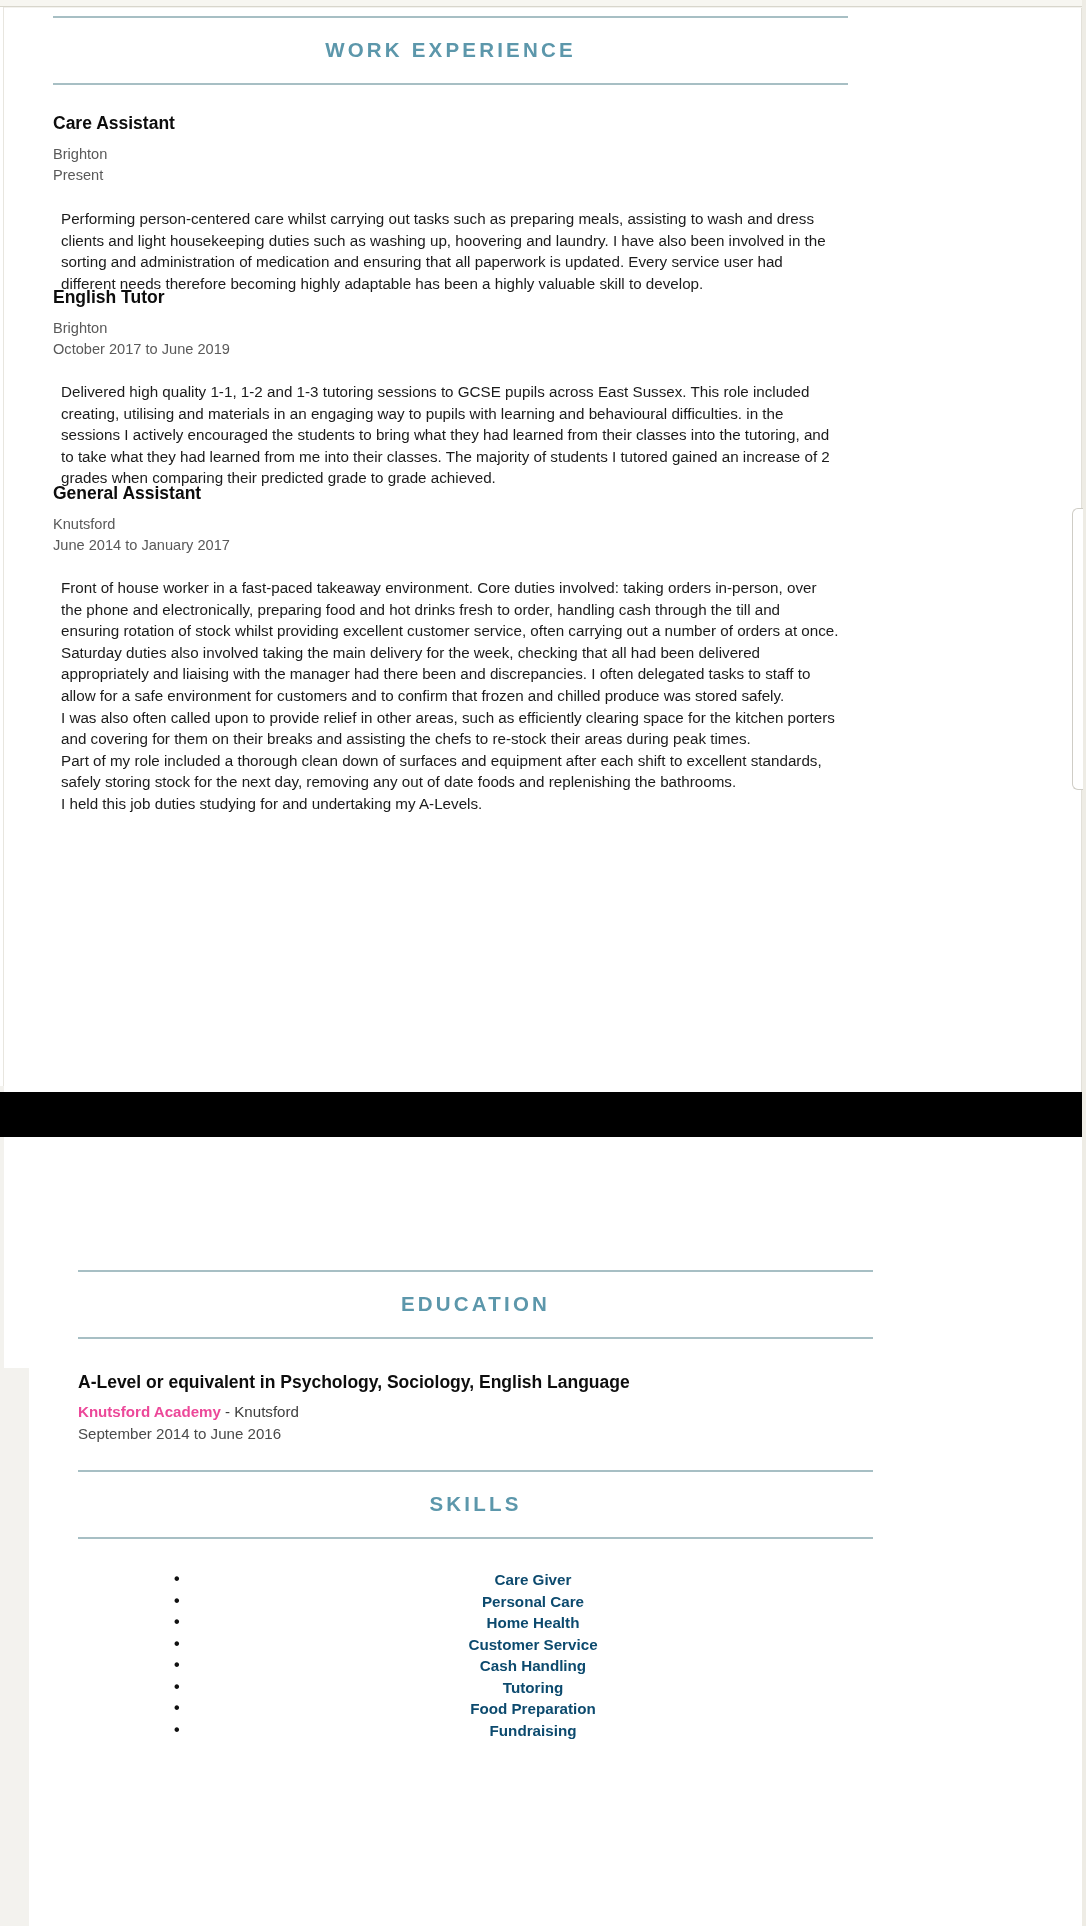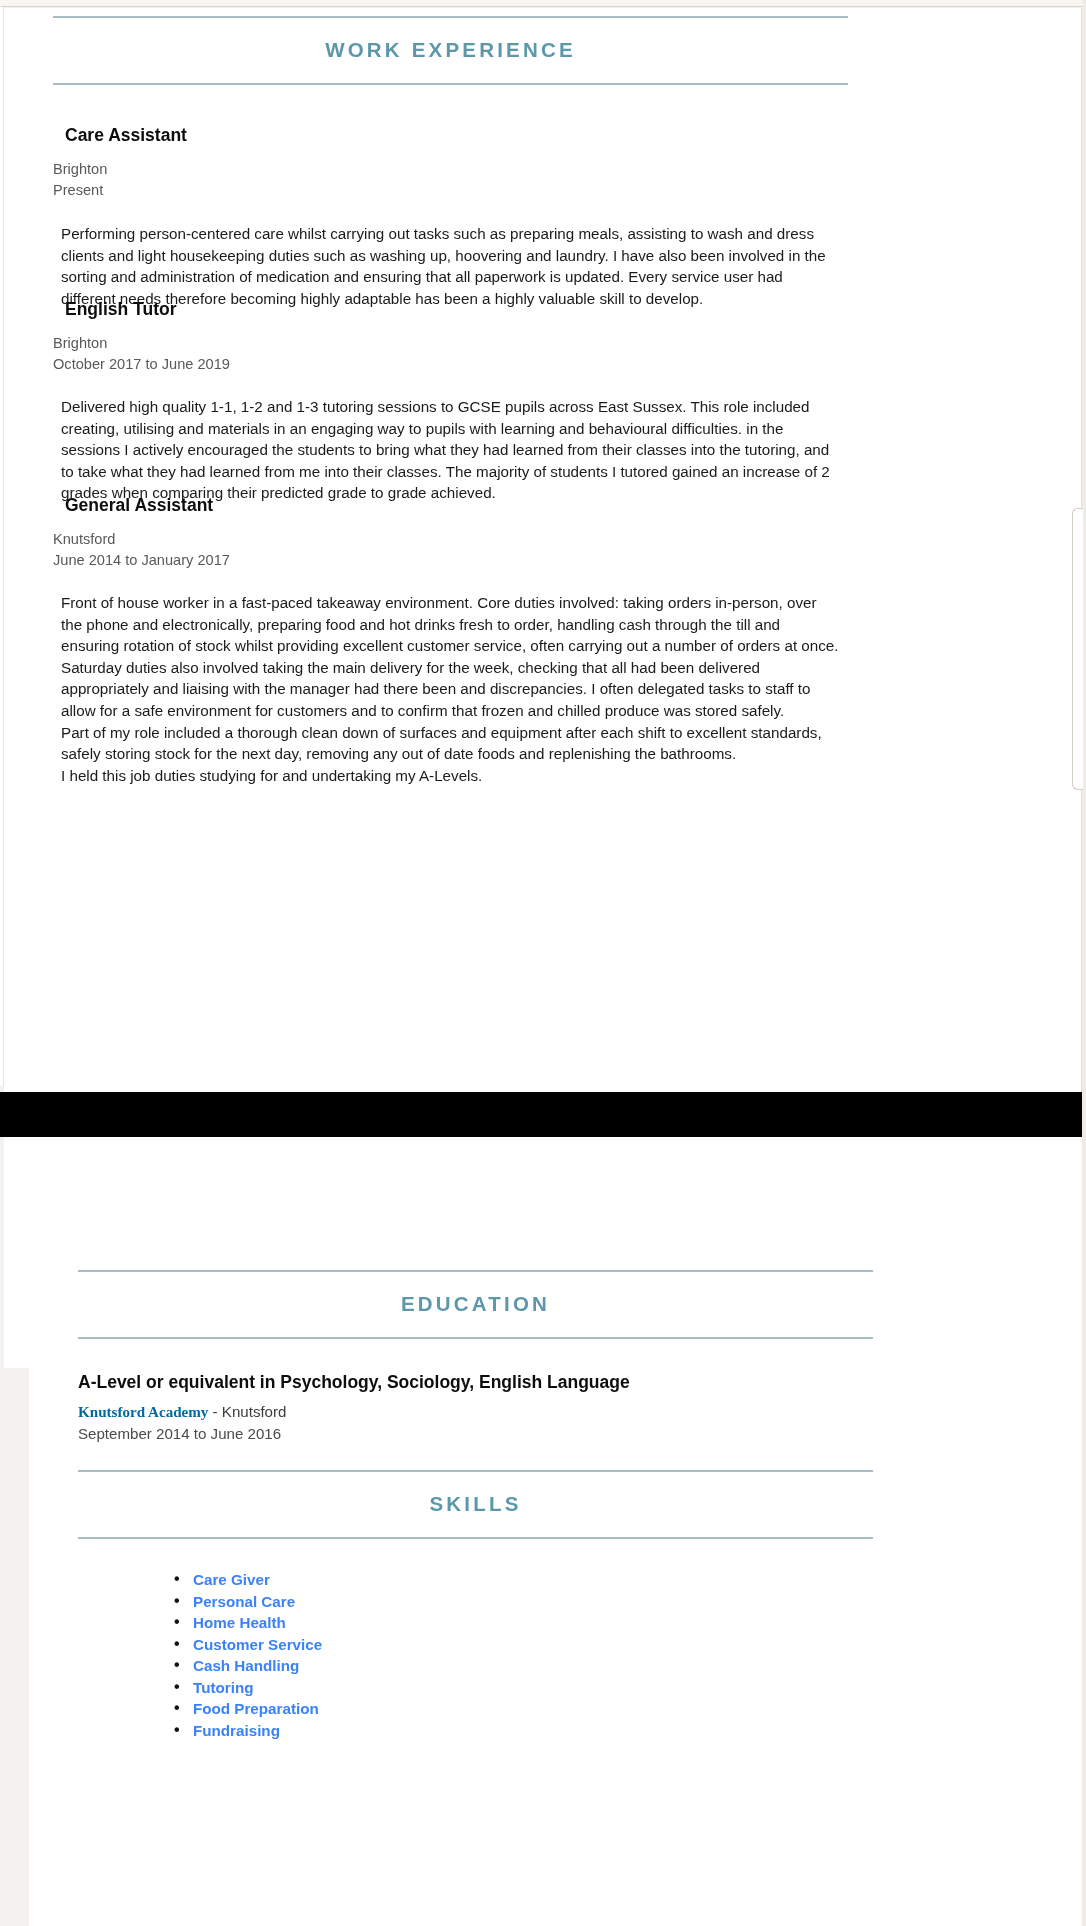--- a/index.html
+++ b/index.html
@@ -118,21 +118,21 @@
     line-height: 1;
     padding: 22px 0 22px 0;
   }
 
   
   .job-title {
     font-size: 17.5px;
     font-weight: bold;
     color: #0d0d0d;
     line-height: 1.25;
-    margin: 12px;
+    margin: 0;
   }
   .job-meta {
     font-size: 14.6px;
     color: #595959;
     line-height: 1.48;
     margin: 0;
   }
   .job-body {
     font-size: 15.2px;
     color: #1b1b1b;
@@ -151,41 +151,42 @@
     color: #0d0d0d;
     line-height: 1.3;
     margin: 0;
   }
   .edu-school {
     font-size: 15.1px;
     color: #3d3d3d;
     line-height: 1.5;
     margin: 0;
   }
-  .edu-school b { font-weight: bold; color: #0369a1; font-family: Liberation Serif, serif; }
+  .edu-school b { font-weight: bold; color: #ec4899; }
   .edu-dates {
     font-size: 15.1px;
     color: #4a4a4a;
     line-height: 1.5;
     margin: 0;
   }
 
   
   .skills-list {
     list-style: none;
     margin: 0;
     padding: 0 0 0 96px;
   }
   .skills-list li {
     position: relative;
     font-size: 15.2px;
     font-weight: bold;
-    color: #3b82f6;
+    color: #0c4a6e;
     line-height: 1.42;
     padding-left: 19px;
+    text-align: center;
   }
   .skills-list li::before {
     content: "•";
     position: absolute;
     left: 0;
     top: -1px;
     font-size: 16px;
     color: #111111;
   }
 </style>
@@ -223,20 +224,21 @@
       </div>
     </div>
 
     <div class="content" style="top:475px; position:absolute;">
       <div class="job-title">General Assistant</div>
       <div class="job-meta" style="margin-top:9px;">Knutsford</div>
       <div class="job-meta">June 2014 to January 2017</div>
       <div class="job-body" style="margin-top:20px;">
         <p>Front of house worker in a fast-paced takeaway environment. Core duties involved: taking orders in-person, over the phone and electronically, preparing food and hot drinks fresh to order, handling cash through the till and ensuring rotation of stock whilst providing excellent customer service, often carrying out a number of orders at once.</p>
         <p>Saturday duties also involved taking the main delivery for the week, checking that all had been delivered appropriately and liaising with the manager had there been and discrepancies. I often delegated tasks to staff to allow for a safe environment for customers and to confirm that frozen and chilled produce was stored safely.</p>
+        <p>I was also often called upon to provide relief in other areas, such as efficiently clearing space for the kitchen porters and covering for them on their breaks and assisting the chefs to re-stock their areas during peak times.</p>
         <p>Part of my role included a thorough clean down of surfaces and equipment after each shift to excellent standards, safely storing stock for the next day, removing any out of date foods and replenishing the bathrooms.</p>
         <p>I held this job duties studying for and undertaking my A-Levels.</p>
       </div>
     </div>
 
   </div>
 
   <div class="page-gap"></div>
 
   <div class="sheet-two">

